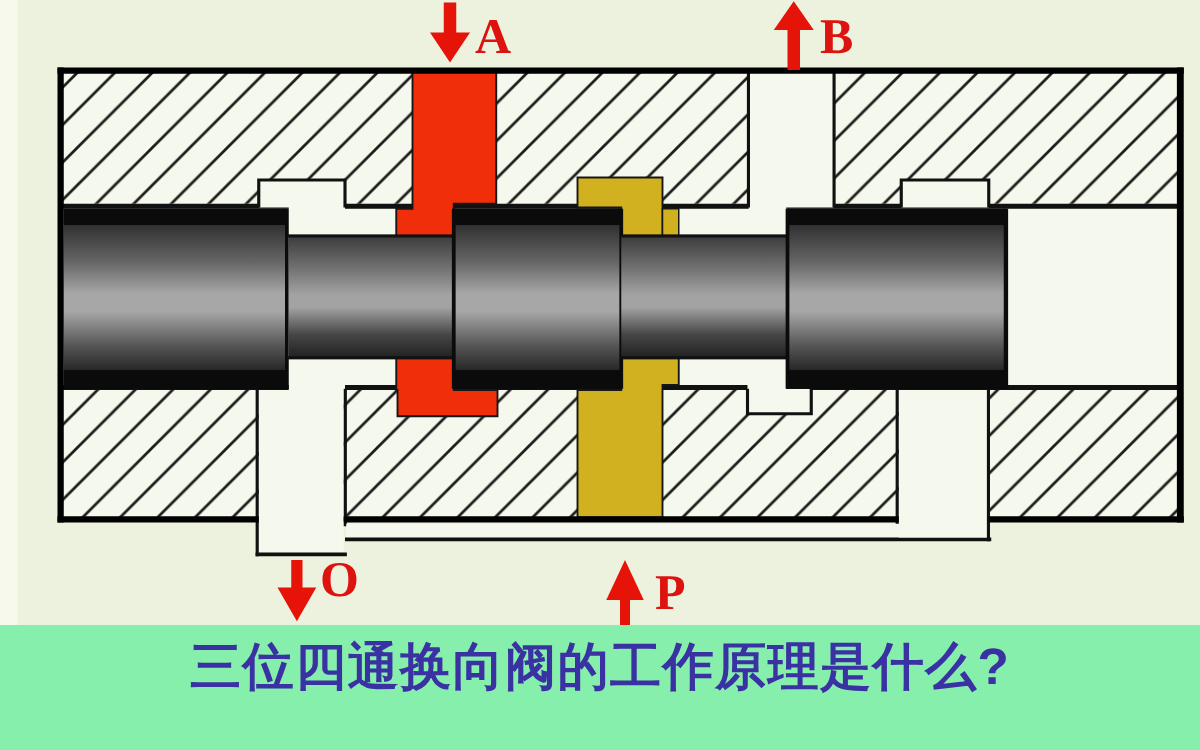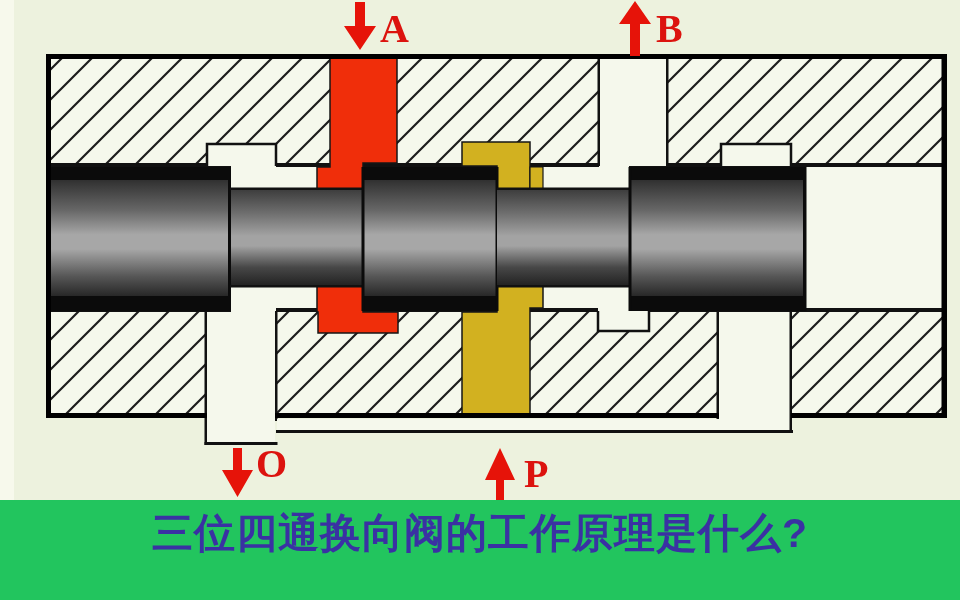--- a/index.html
+++ b/index.html
@@ -1,18 +1,18 @@
 <!DOCTYPE html>
 <html><head>
 <meta charset="utf-8">
 <style>
   html,body{margin:0;padding:0;width:960px;height:600px;overflow:hidden;background:#ffffff;}
   .panel{position:relative;width:960px;height:500px;background:#edf2de;}
   .panel svg{display:block;}
-  .caption-strip{width:960px;height:100px;background:#22c55e;text-align:center;}
+  .caption-strip{width:960px;height:100px;background:#86efac;text-align:center;}
   .caption-text{
     display:inline-block;
     margin-top:10px;
     font-family:"Liberation Sans","DejaVu Sans",sans-serif;
     font-weight:bold;
     font-size:41px;
     letter-spacing:1px;
     color:#3a31a3;
     line-height:1.15;
   }

